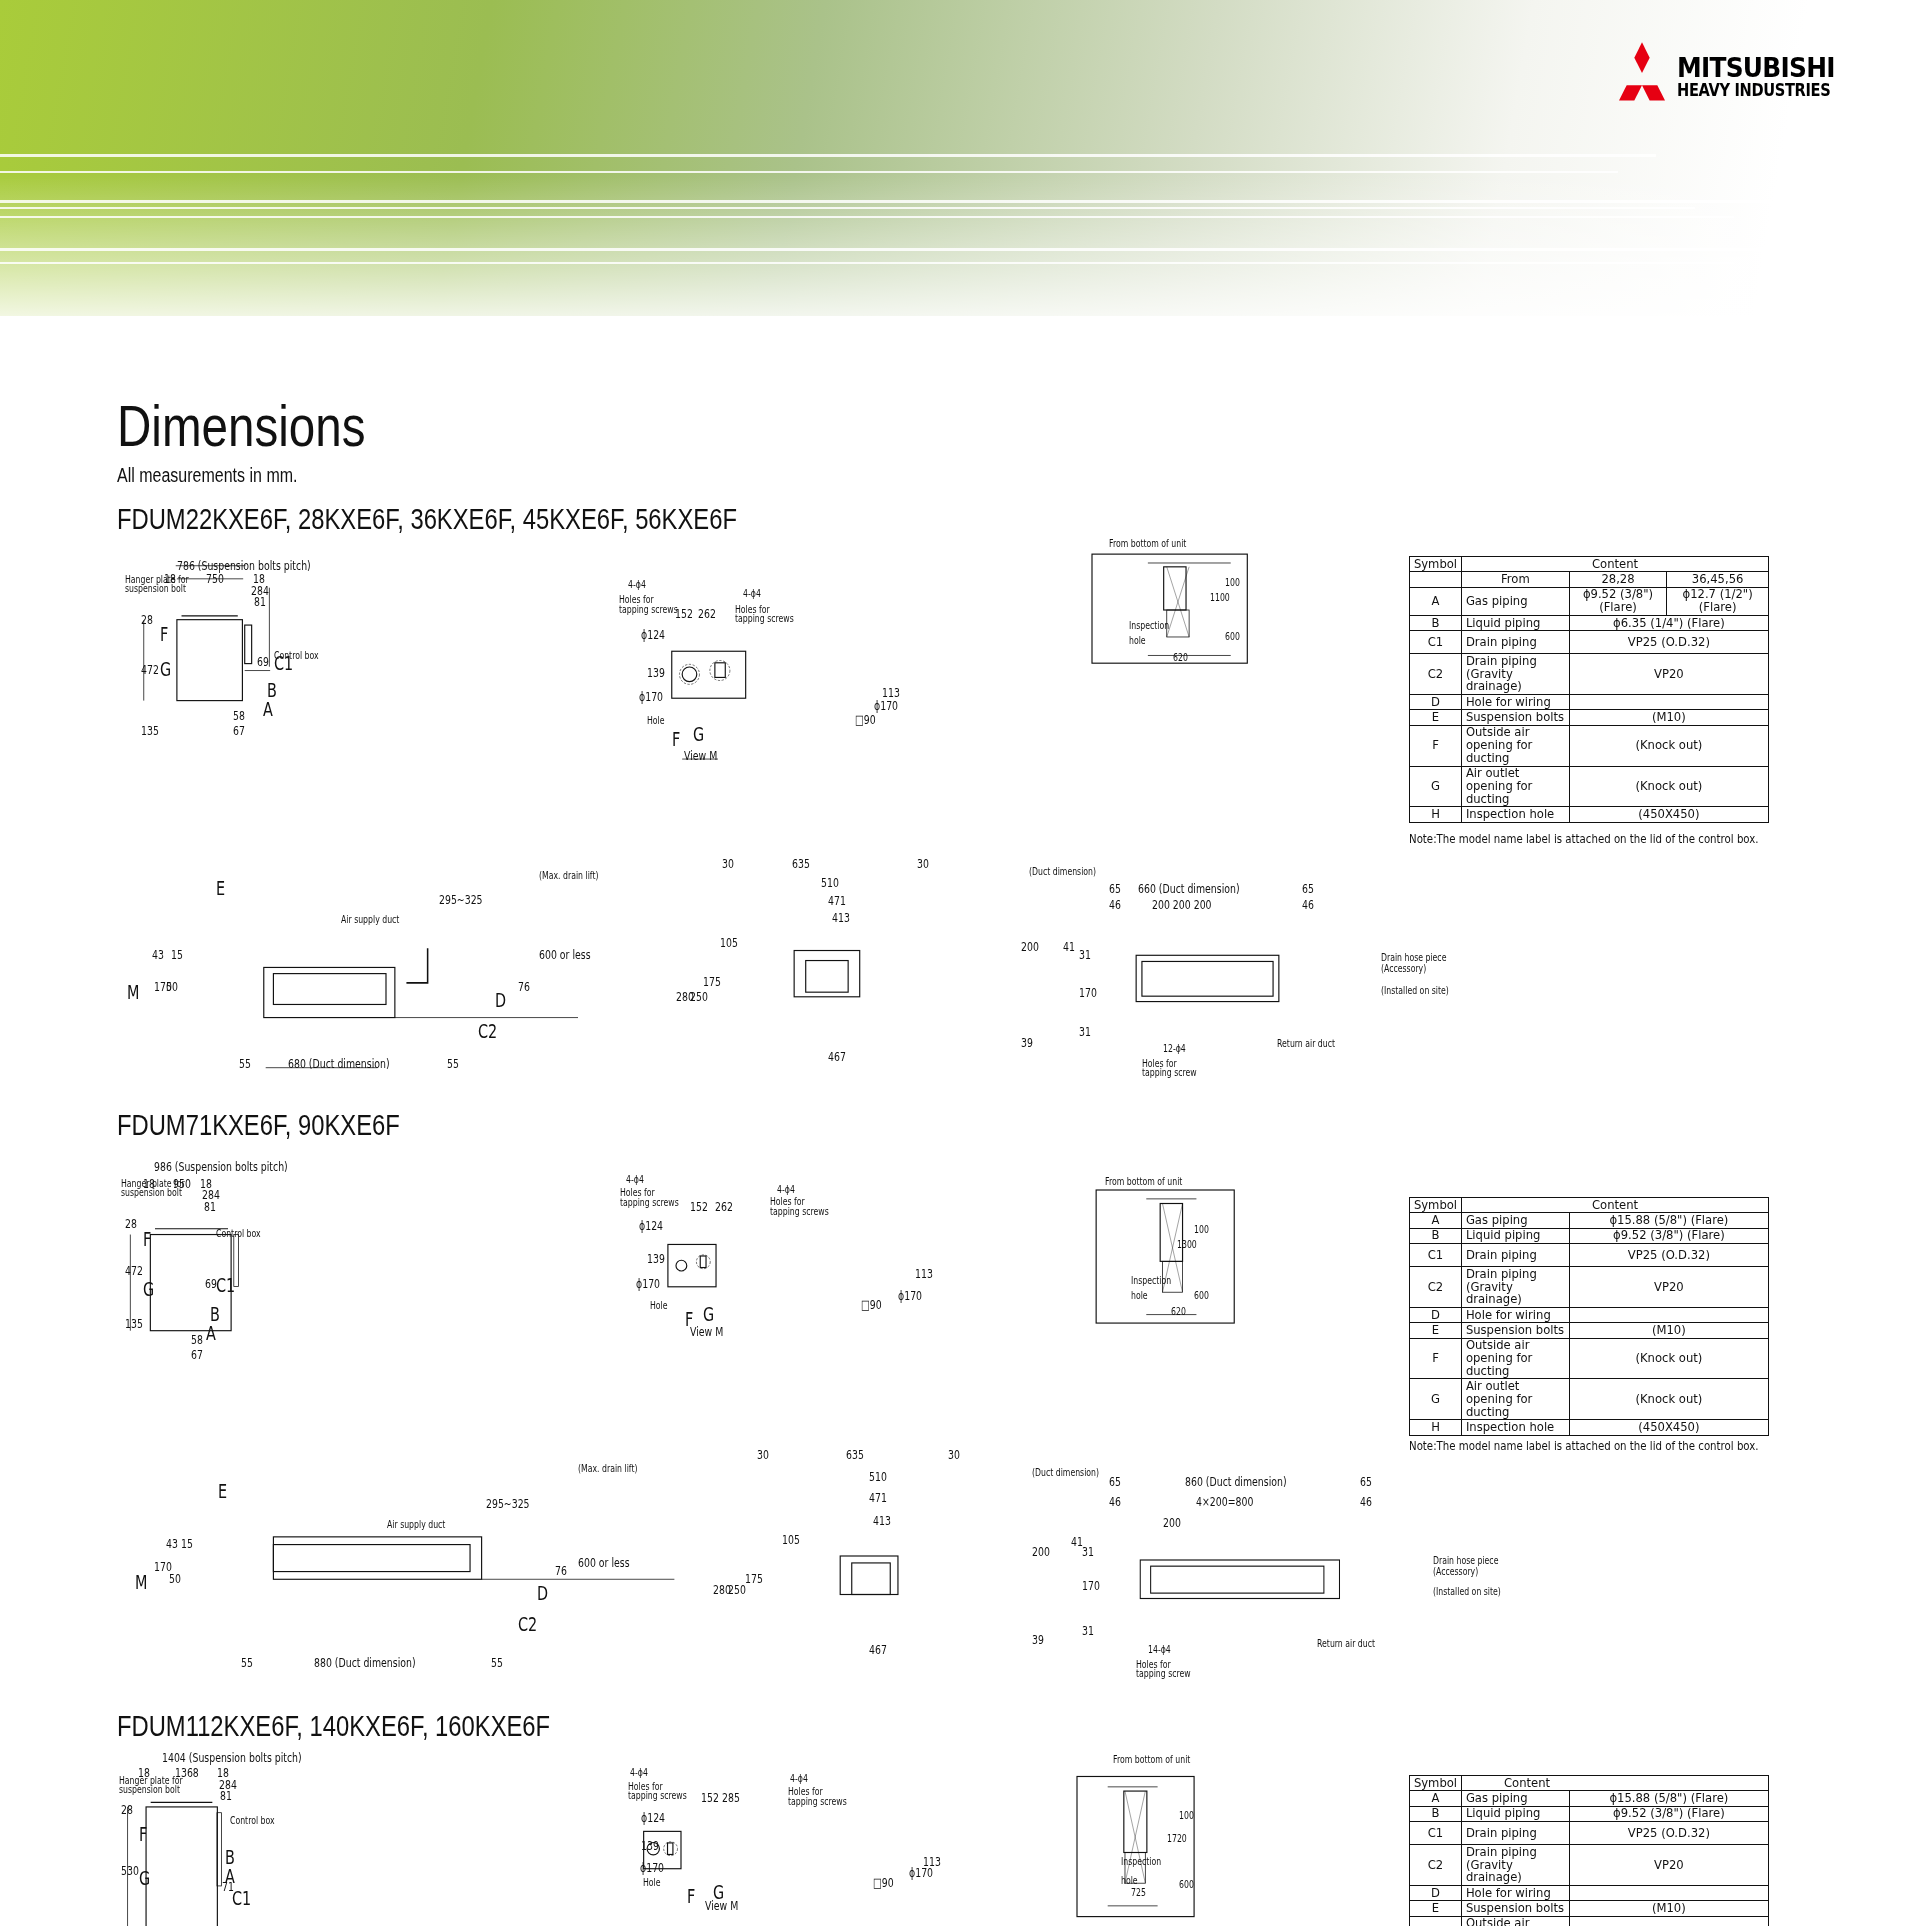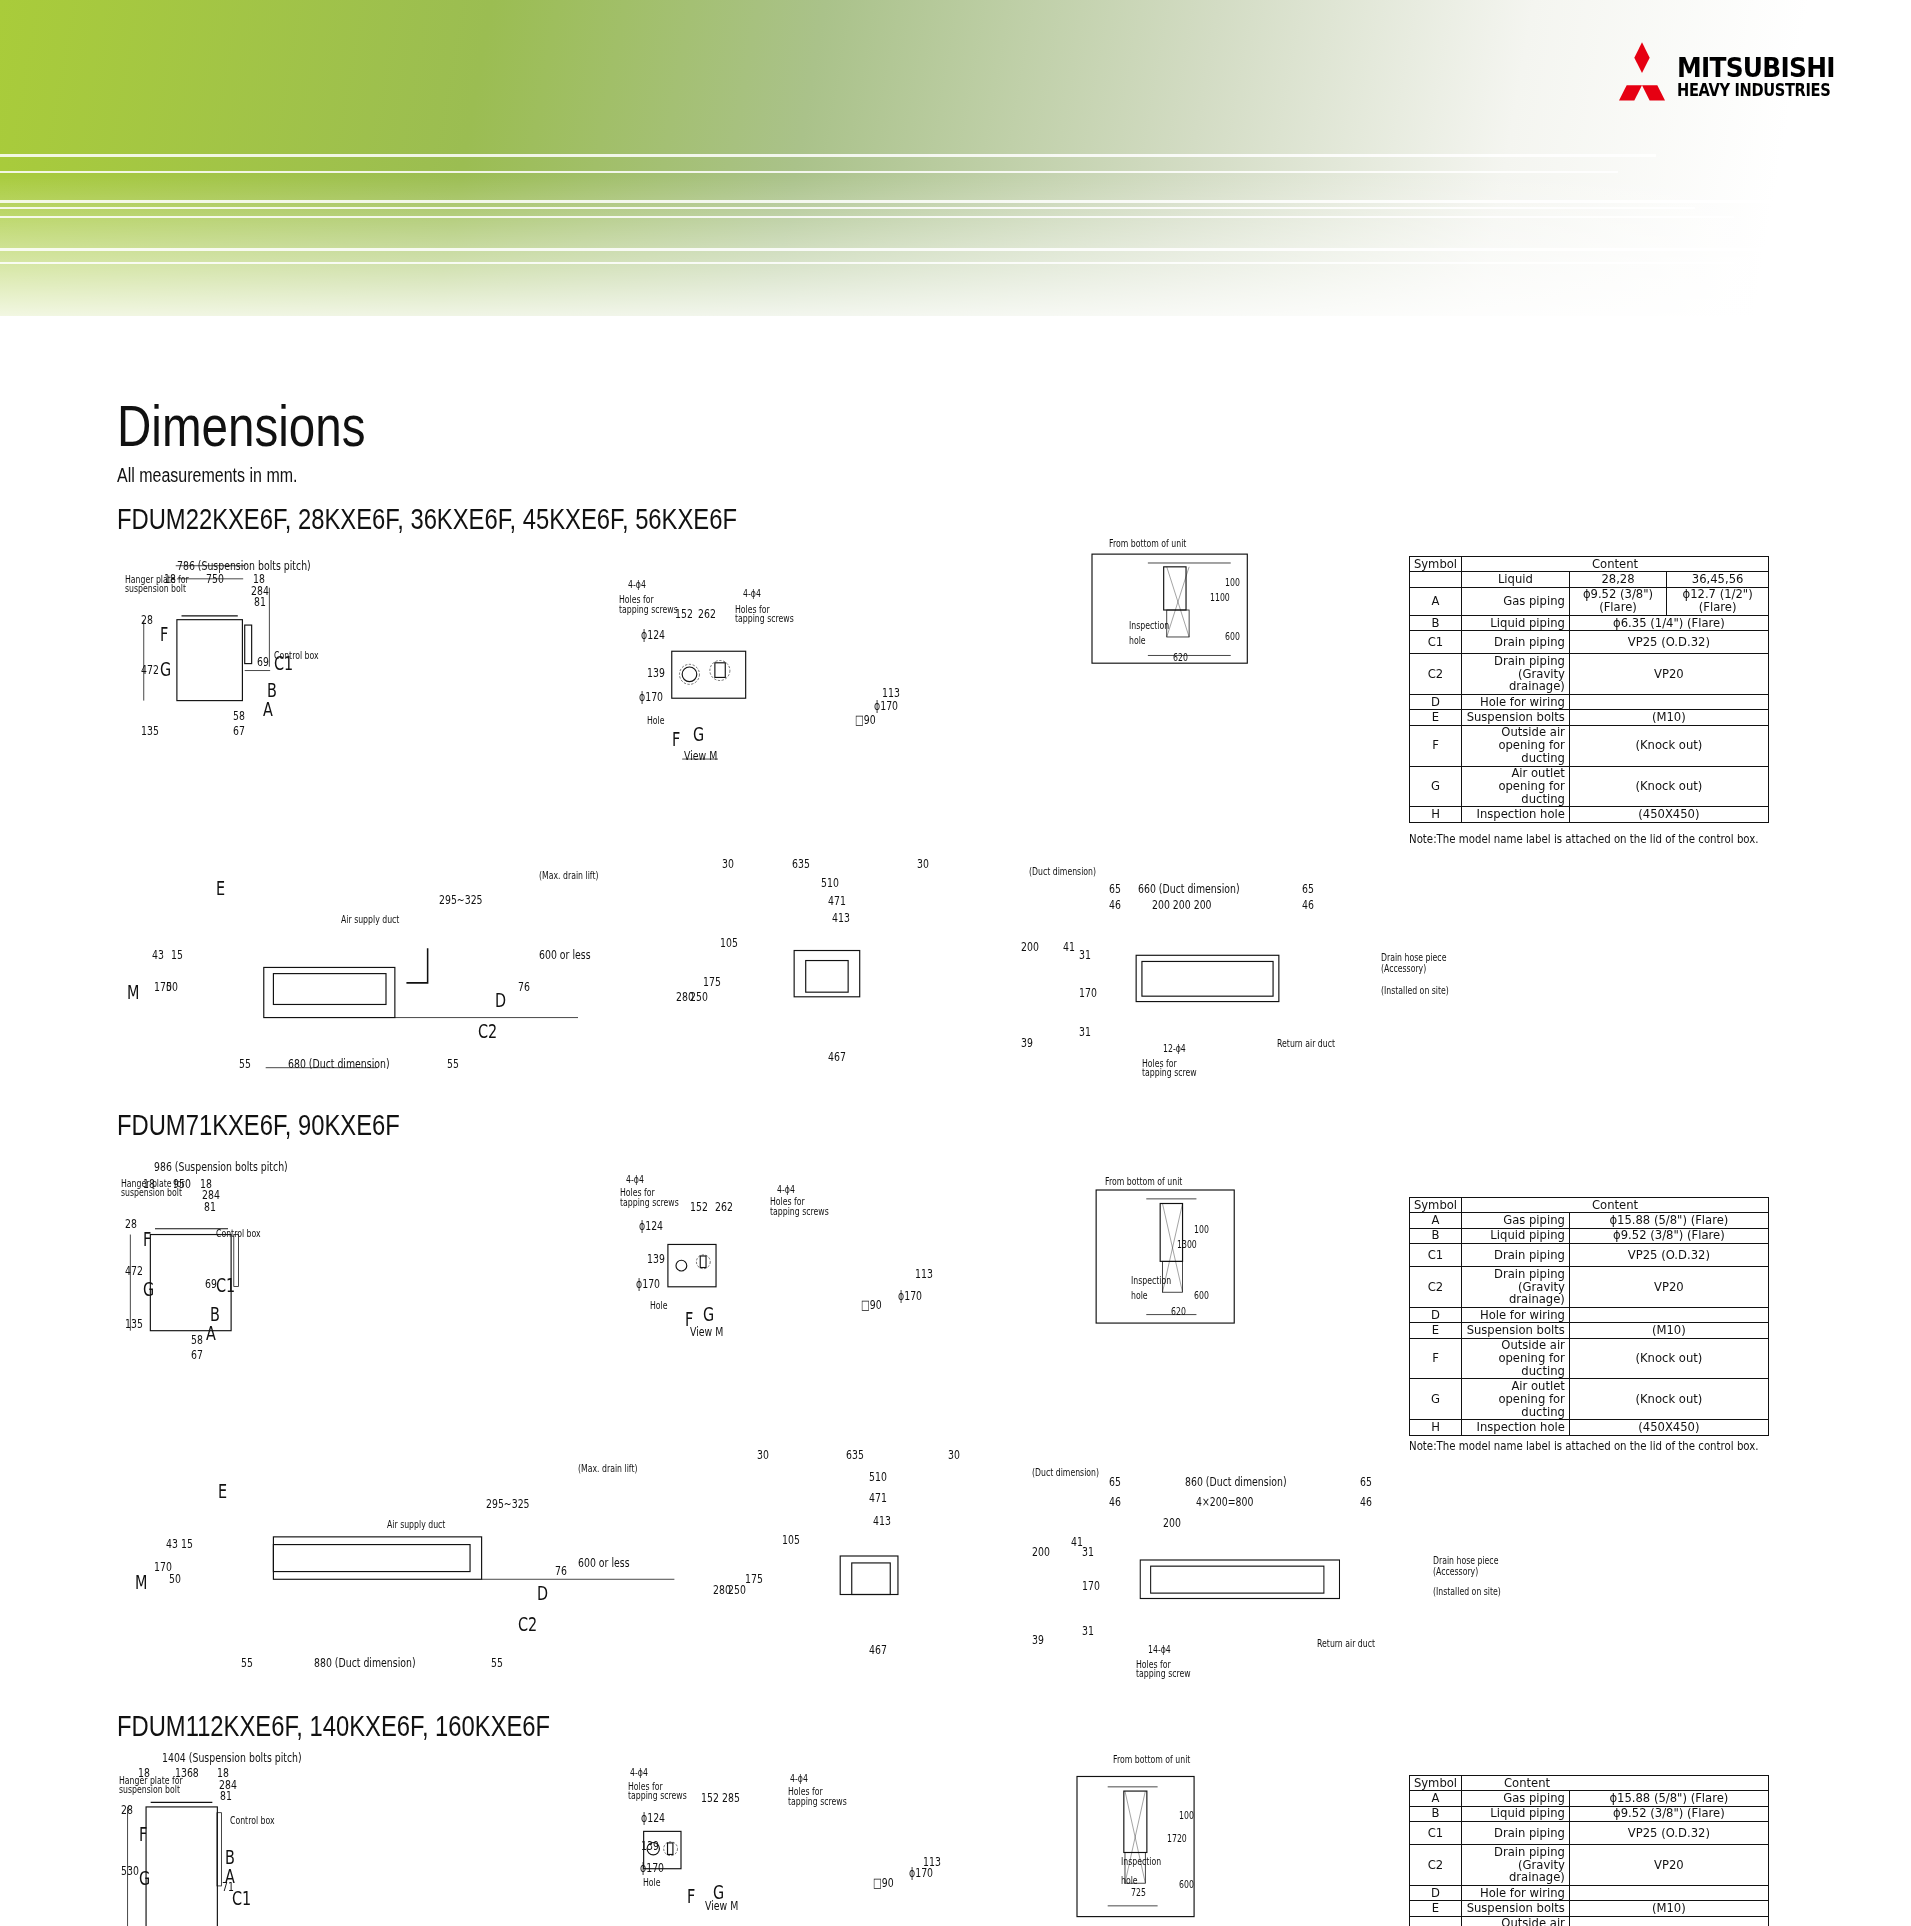--- a/index.html
+++ b/index.html
@@ -30,21 +30,21 @@
          transform:scaleX(0.72); transform-origin:left; color:#111; }
   .cad-sm { font-size:10.8px; }
   .cad-lg { font-size:20px; }
   svg.draw { position:absolute; overflow:visible; }
   svg.draw line, svg.draw rect, svg.draw path, svg.draw circle, svg.draw polyline { stroke:#111; fill:none; }
   
   table.spec { position:absolute; border-collapse:collapse; font-family:"DejaVu Sans", sans-serif;
     font-size:11.6px; line-height:1.1; }
   table.spec td { border:1.2px solid #111; padding:0.8px 3.9px; vertical-align:middle; }
   table.spec td.sym { width:39px; text-align:center; }
-  table.spec td.item { width:99px;text-align:right; }
+  table.spec td.item { width:99px; }
   table.spec td.val { text-align:center; }
   .note { font-family:"DejaVu Sans", sans-serif; font-size:11.6px; white-space:nowrap;
           transform:scaleX(0.88); transform-origin:left; }
 </style>
 </head>
 <body>
 
 <div class="abs header-band">
   <div class="stripe" style="top:154px;width:1656px;"></div>
   <div class="stripe" style="top:171px;width:1618px;height:1.9px;"></div>
@@ -147,21 +147,21 @@
 <div class="abs cad cad-sm" style="left:1225px;top:632px;">600</div>
 
 <table class="spec" style="left:1409px;top:556px;width:360px;">
   <tbody>
       <tr>
         <td class="sym">Symbol</td>
       <td colspan="3" class="val">Content</td>
       </tr>
   <tr>
         <td class="sym"></td>
-      <td class="item val">Liquid</td>
+      <td class="item val">From</td>
       <td class="val">28,28</td>
       <td class="val">36,45,56</td>
       </tr>
   <tr>
         <td class="sym">A</td>
       <td class="item">Gas piping</td>
       <td class="val">ϕ9.52 (3/8") (Flare)</td>
       <td class="val">ϕ12.7 (1/2") (Flare)</td>
       </tr>
   <tr>

